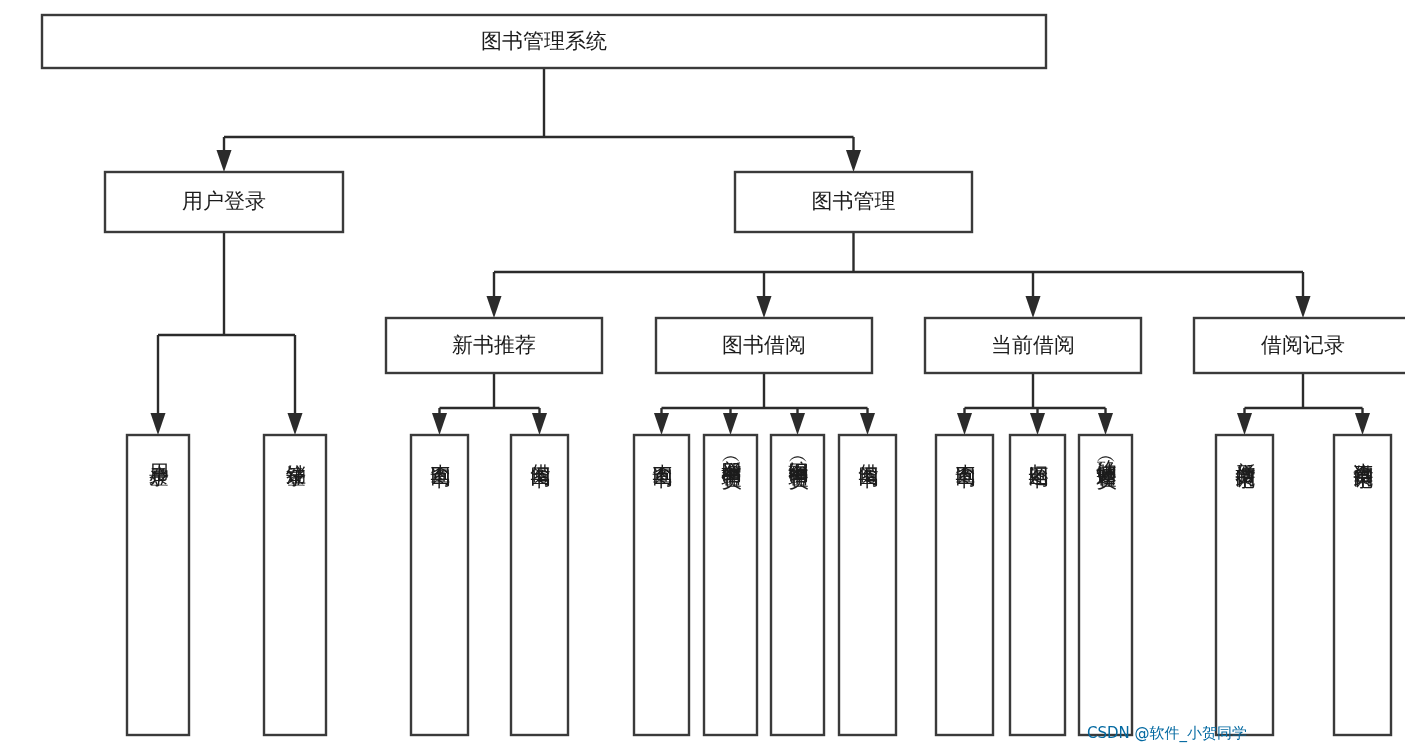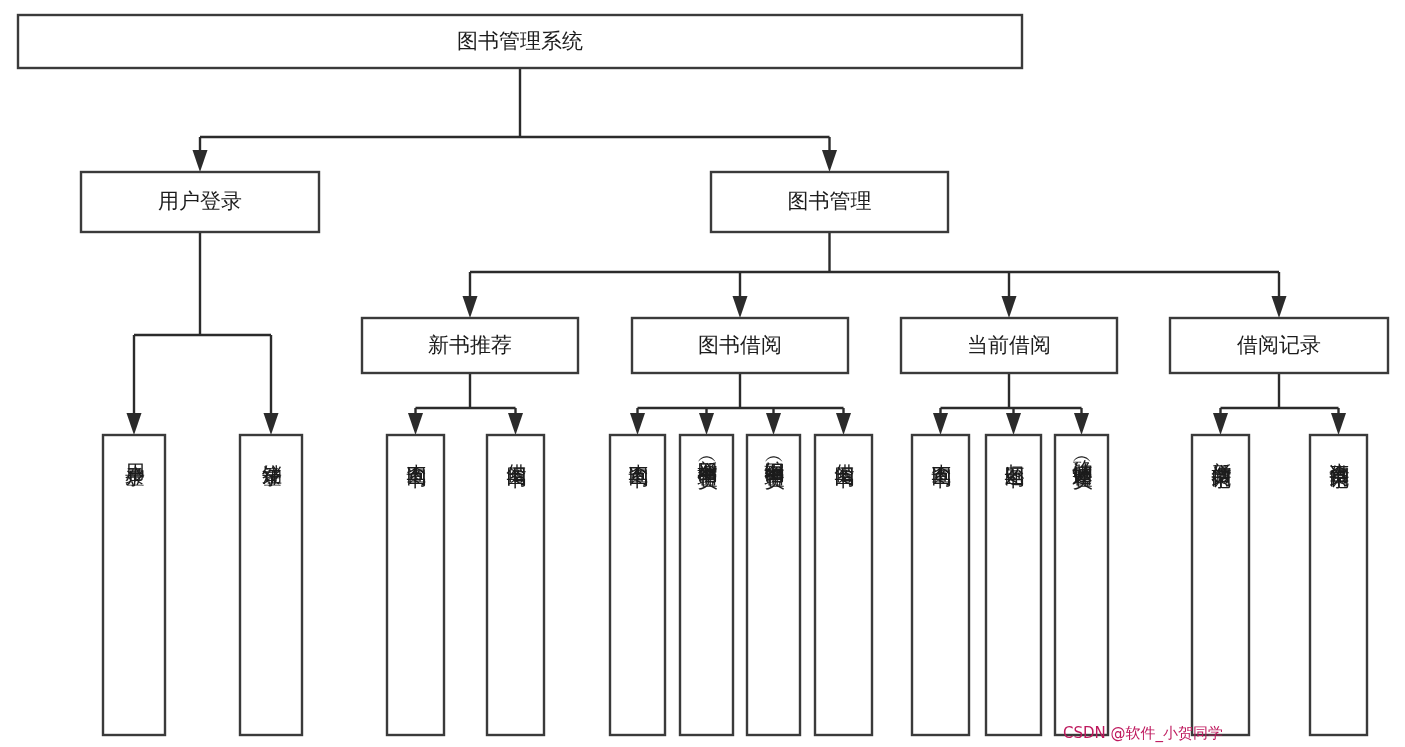--- a/index.html
+++ b/index.html
@@ -12,20 +12,21 @@
     width: 1405px;
     height: 747px;
     font-family: "DejaVu Sans", "Liberation Sans", sans-serif;
     overflow: hidden;
   }
   #diagram-root {
     position: relative;
     width: 1231px;
     height: 747px;
     background: #ffffff;
+    margin-left: 24px;
   }
   svg.diagram-svg {
     position: absolute;
     top: 0;
     left: 0;
     width: 1405px;
     height: 747px;
     display: block;
   }
   .node-box {
@@ -55,21 +56,21 @@
   }
   .arrow-head {
     fill: #2b2b2b;
     stroke: none;
   }
   .watermark {
     position: absolute;
     right: 8px;
     bottom: 4px;
     font-size: 15px;
-    color: #be185d;
+    color: #0369a1;
     font-family: "DejaVu Sans", "Liberation Sans", sans-serif;
     white-space: nowrap;
     pointer-events: none;
   }
 </style>
 </head>
 <body>
 
 <div id="diagram-root">
   <svg class="diagram-svg" viewBox="0 0 1405 747">

